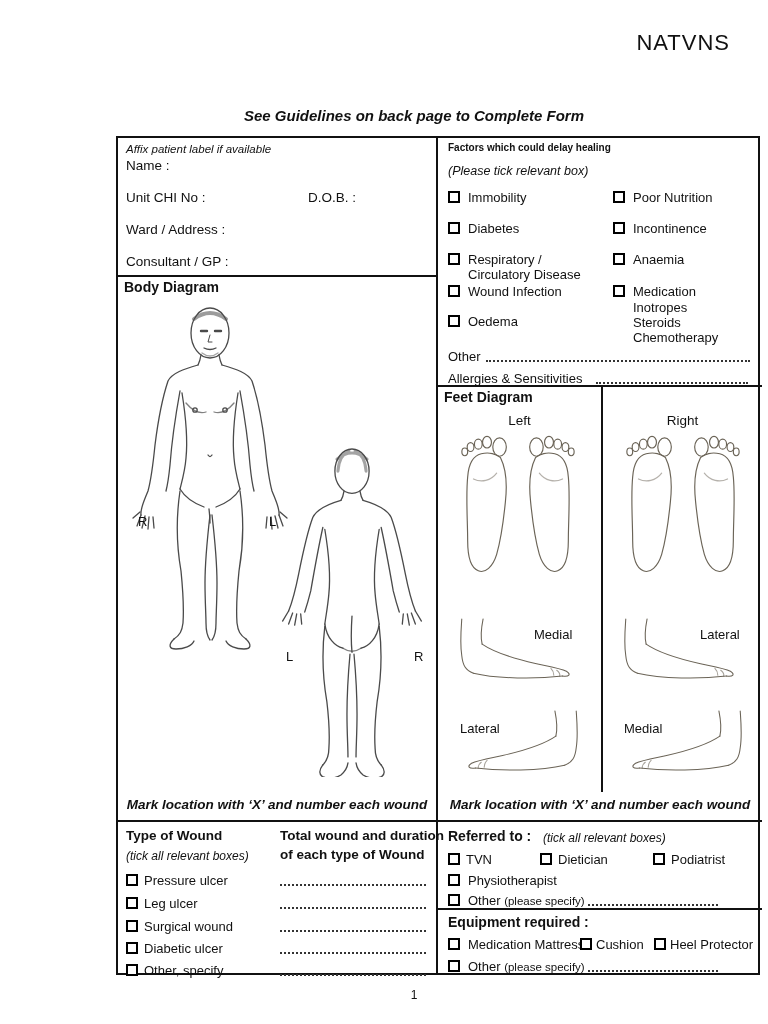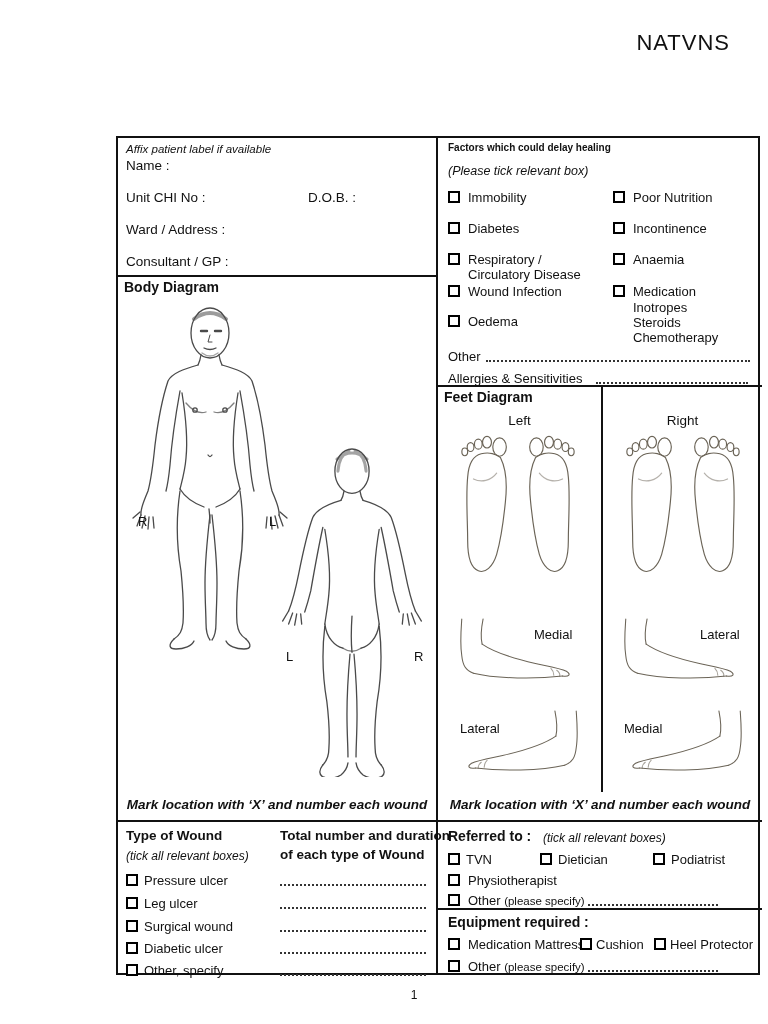--- a/index.html
+++ b/index.html
@@ -99,20 +99,21 @@
         <path d="M20,58 C45,64 85,64 112,61"></path>
         <path d="M106,55 q4,3 3,6 M100,53 q3,3 3,7" opacity="0.6"></path>
       </g>
     </symbol>
   </defs>
 </svg>
 
 <div class="sheet">
 
   <div class="abs nw" style="right:38px;top:30px;font-size:22px;letter-spacing:1px;">NATVNS</div>
+  <div class="abs b i" style="left:92px;width:644px;top:107px;text-align:center;font-size:15px;">See Guidelines on back page to Complete Form</div>
 
   <div class="abs" style="left:92px;top:136px;width:644px;height:839px;border:2px solid #111;box-sizing:border-box;margin-left:24px;">
 
     <div class="abs" style="left:318px;top:0;width:2px;height:835px;background:#111;"></div>
 
     <div class="sec bline" style="left:0;top:0;width:318px;height:139px;">
       <div class="abs i nw" style="left:8px;top:5px;font-size:11.5px;">Affix patient label if available</div>
       <div class="abs t135 nw" style="left:8px;top:20px;">Name :</div>
       <div class="abs t135 nw" style="left:8px;top:52px;">Unit CHI No :</div>
       <div class="abs t135 nw" style="left:190px;top:52px;">D.O.B. :</div>
@@ -134,21 +135,21 @@
       <div class="abs t13 nw" style="left:151px;top:237px;">L</div>
       <div class="abs t13 nw" style="left:168px;top:372px;">L</div>
       <div class="abs t13 nw" style="left:296px;top:372px;">R</div>
 
       <div class="capt" style="bottom:8px;">Mark location with ‘X’ and number each wound</div>
     </div>
 
     <div class="sec" style="left:0;top:684px;width:318px;height:155px;">
       <div class="abs b t135 nw" style="left:8px;top:6px;">Type of Wound</div>
       <div class="abs i nw" style="left:8px;top:27px;font-size:12px;">(tick all relevant boxes)</div>
-      <div class="abs b t135 nw" style="left:162px;top:6px;">Total number and duration</div>
+      <div class="abs b t135 nw" style="left:162px;top:6px;">Total wound and duration</div>
       <div class="abs b t135 nw" style="left:162px;top:25px;">of each type of Wound</div>
 
       <span class="cb" style="left:8px;top:52px;"></span>
       <div class="abs t13 nw" style="left:26px;top:51px;">Pressure ulcer</div>
       <div class="dots" style="left:162px;top:61px;width:146px;"></div>
 
       <span class="cb" style="left:8px;top:75px;"></span>
       <div class="abs t13 nw" style="left:26px;top:74px;">Leg ulcer</div>
       <div class="dots" style="left:162px;top:84px;width:146px;"></div>
 

